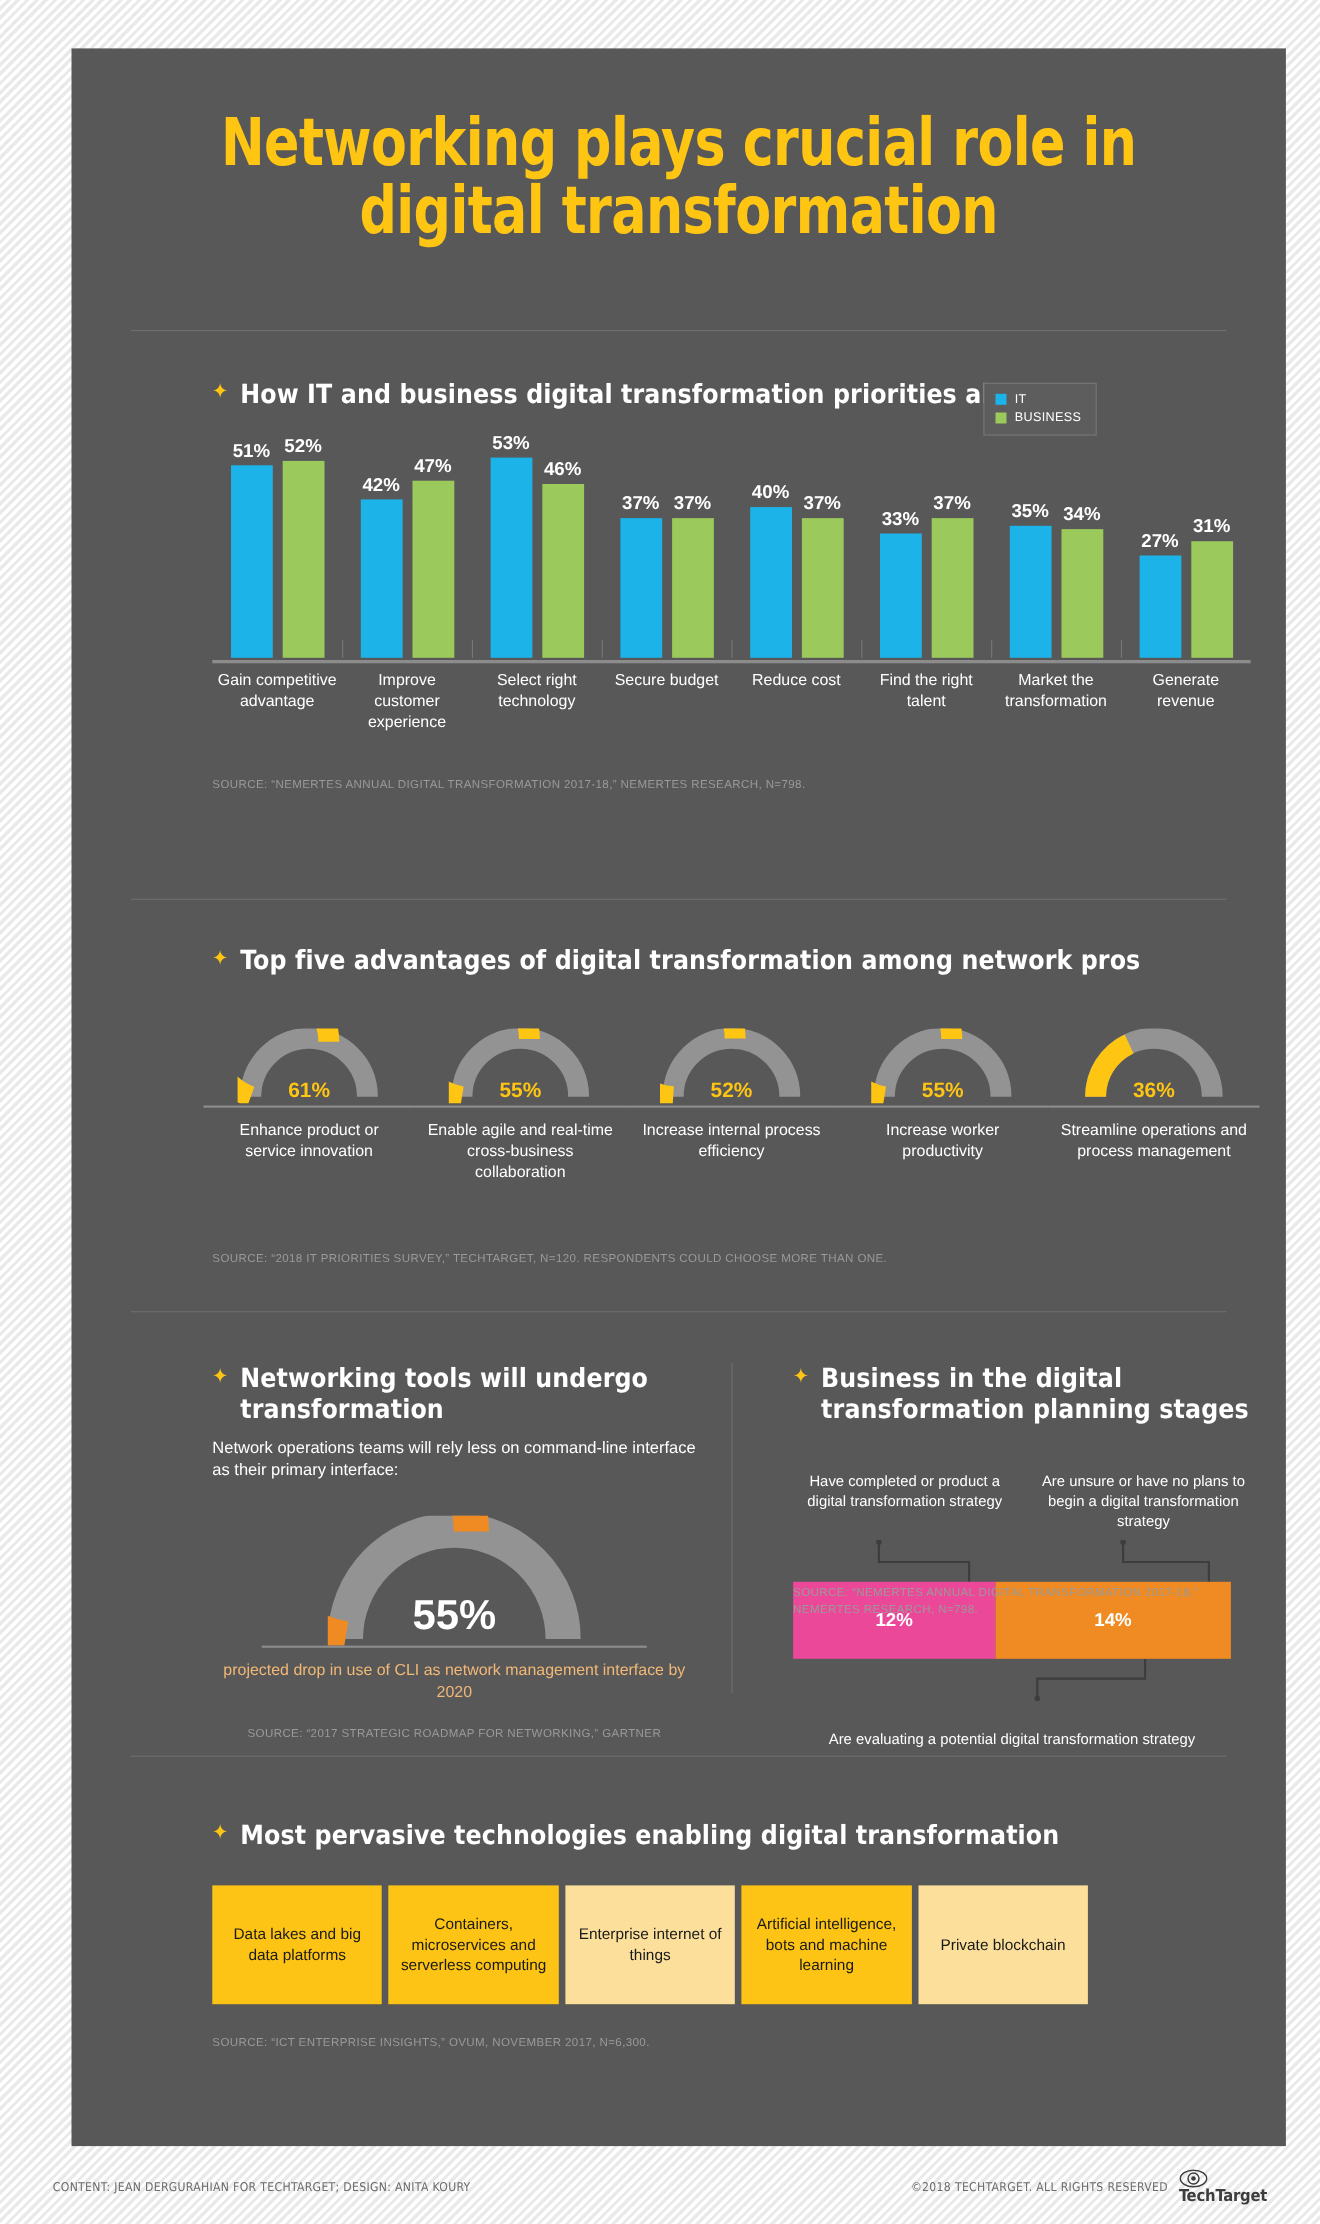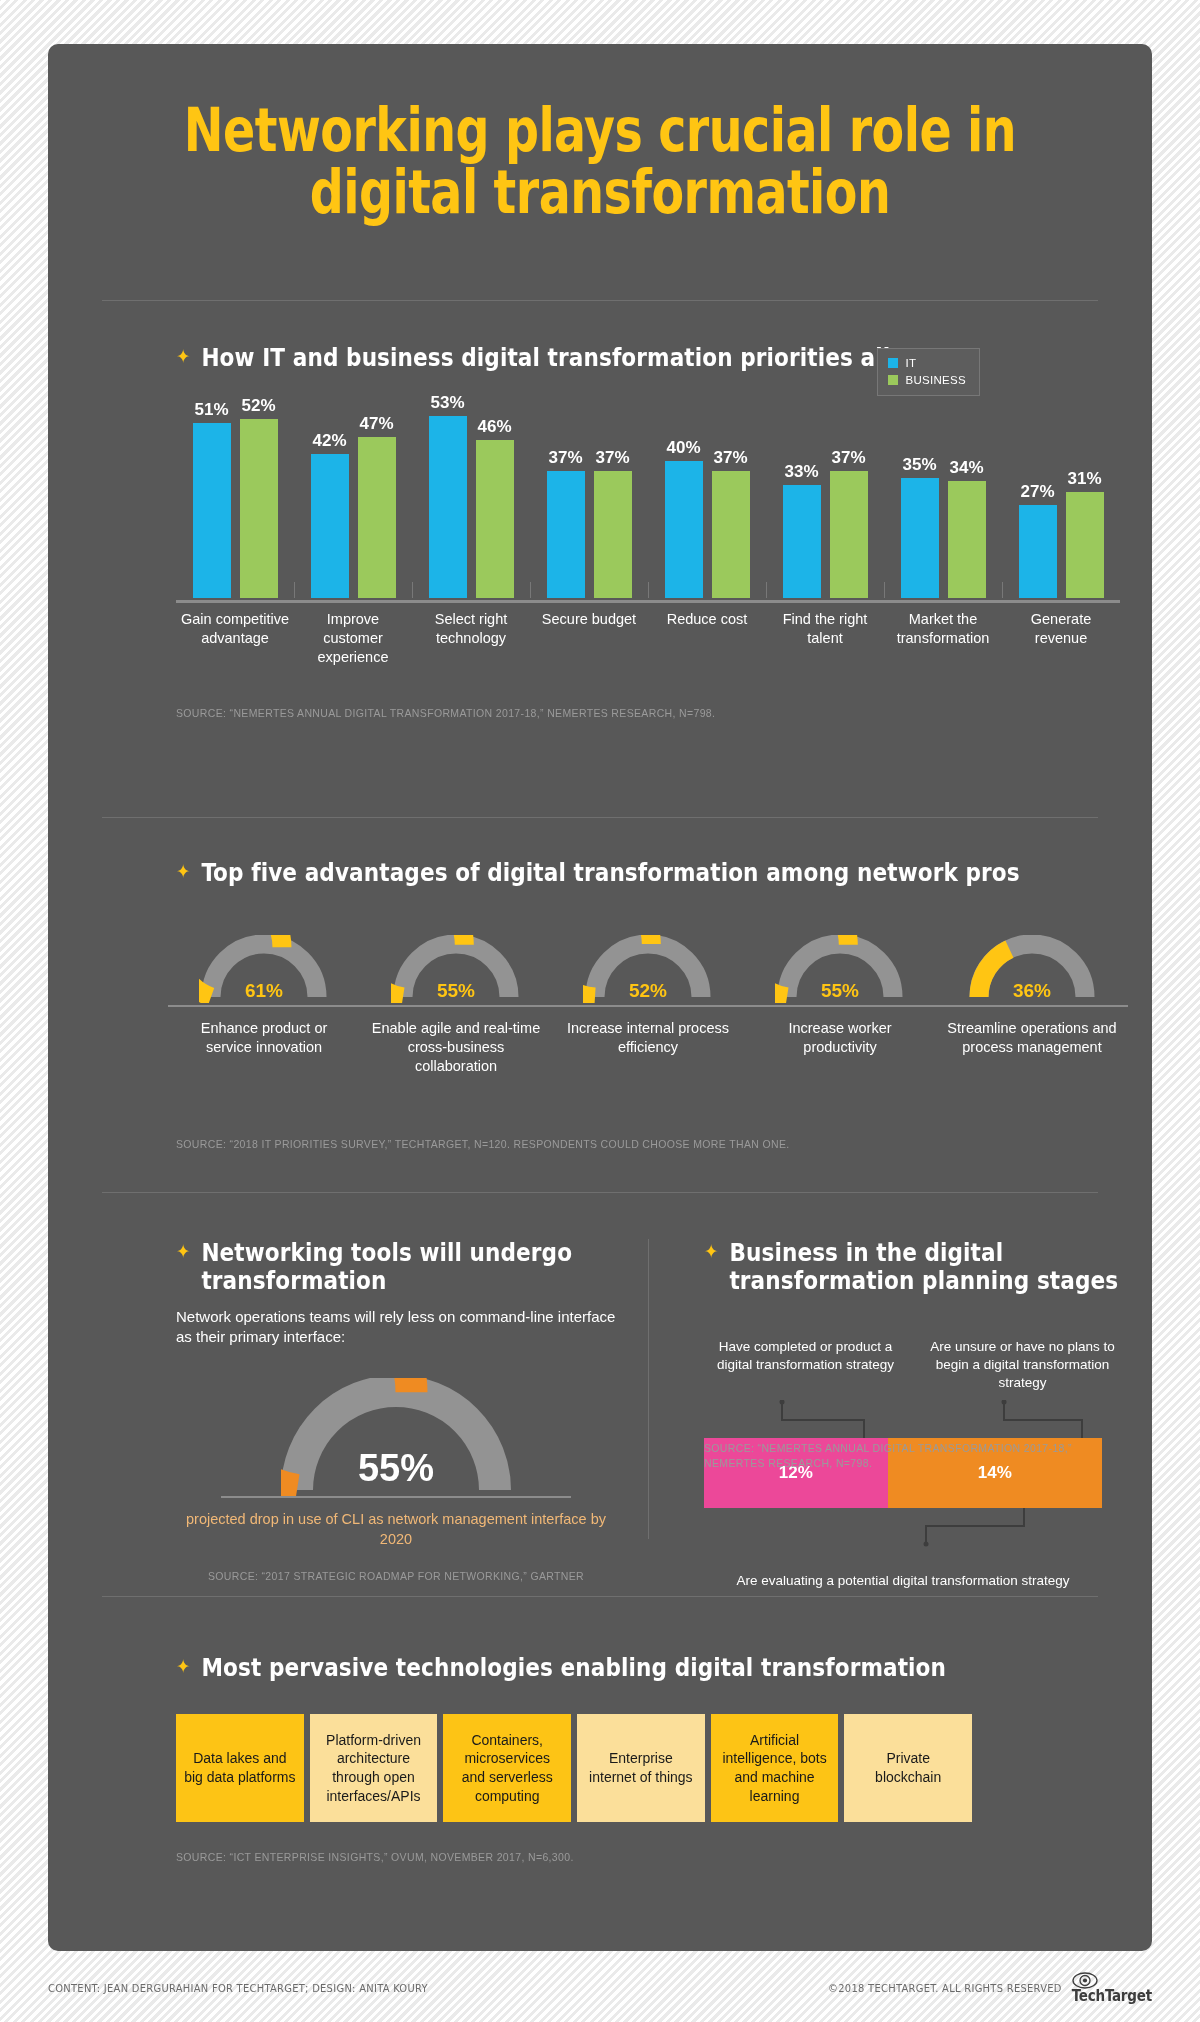--- a/index.html
+++ b/index.html
@@ -17,26 +17,25 @@
       #ffffff 0px, #ffffff 3px,
       #eaeaea 3px, #eaeaea 6px
     );
     position: relative;
     overflow: hidden;
   }
 
   
   .panel {
     position: absolute;
-    left: 48px;
+    left: 65px;
     top: 44px;
     width: 1104px;
     height: 1907px;
     background: #585858;
-    border-radius: 10px;
   }
 
   
   .title {
     padding-top: 56px;
     text-align: center;
     color: #ffc513;
     font-family: "Liberation Sans Narrow", "DejaVu Sans Condensed", "Liberation Sans", sans-serif;
     font-weight: bold;
     font-size: 60px;
@@ -548,21 +547,20 @@
   <div class="rule" style="position:absolute;top:1552px;left:54px;right:54px;margin:0;"></div>
 
   <div class="s4">
     <div class="sec-head s4-head">
       <span class="star">✦</span>
       <span>Most pervasive technologies enabling digital transformation</span>
     </div>
 
     <div class="cards" id="tech-cards">
         <div class="card" style="background: rgb(253, 196, 21);">Data lakes and big data platforms</div>
-        <div class="card" style="background: rgb(251, 223, 154);">Platform-driven architecture through open interfaces/APIs</div>
         <div class="card" style="background: rgb(253, 196, 21);">Containers, microservices and serverless computing</div>
         <div class="card" style="background: rgb(251, 223, 154);">Enterprise internet of things</div>
         <div class="card" style="background: rgb(253, 196, 21);">Artificial intelligence, bots and machine learning</div>
         <div class="card" style="background: rgb(251, 223, 154);">Private blockchain</div>
       </div>
 
     <div class="src s4-src">SOURCE: “ICT ENTERPRISE INSIGHTS,” OVUM, NOVEMBER 2017, N=6,300.</div>
   </div>
 
 </div>

